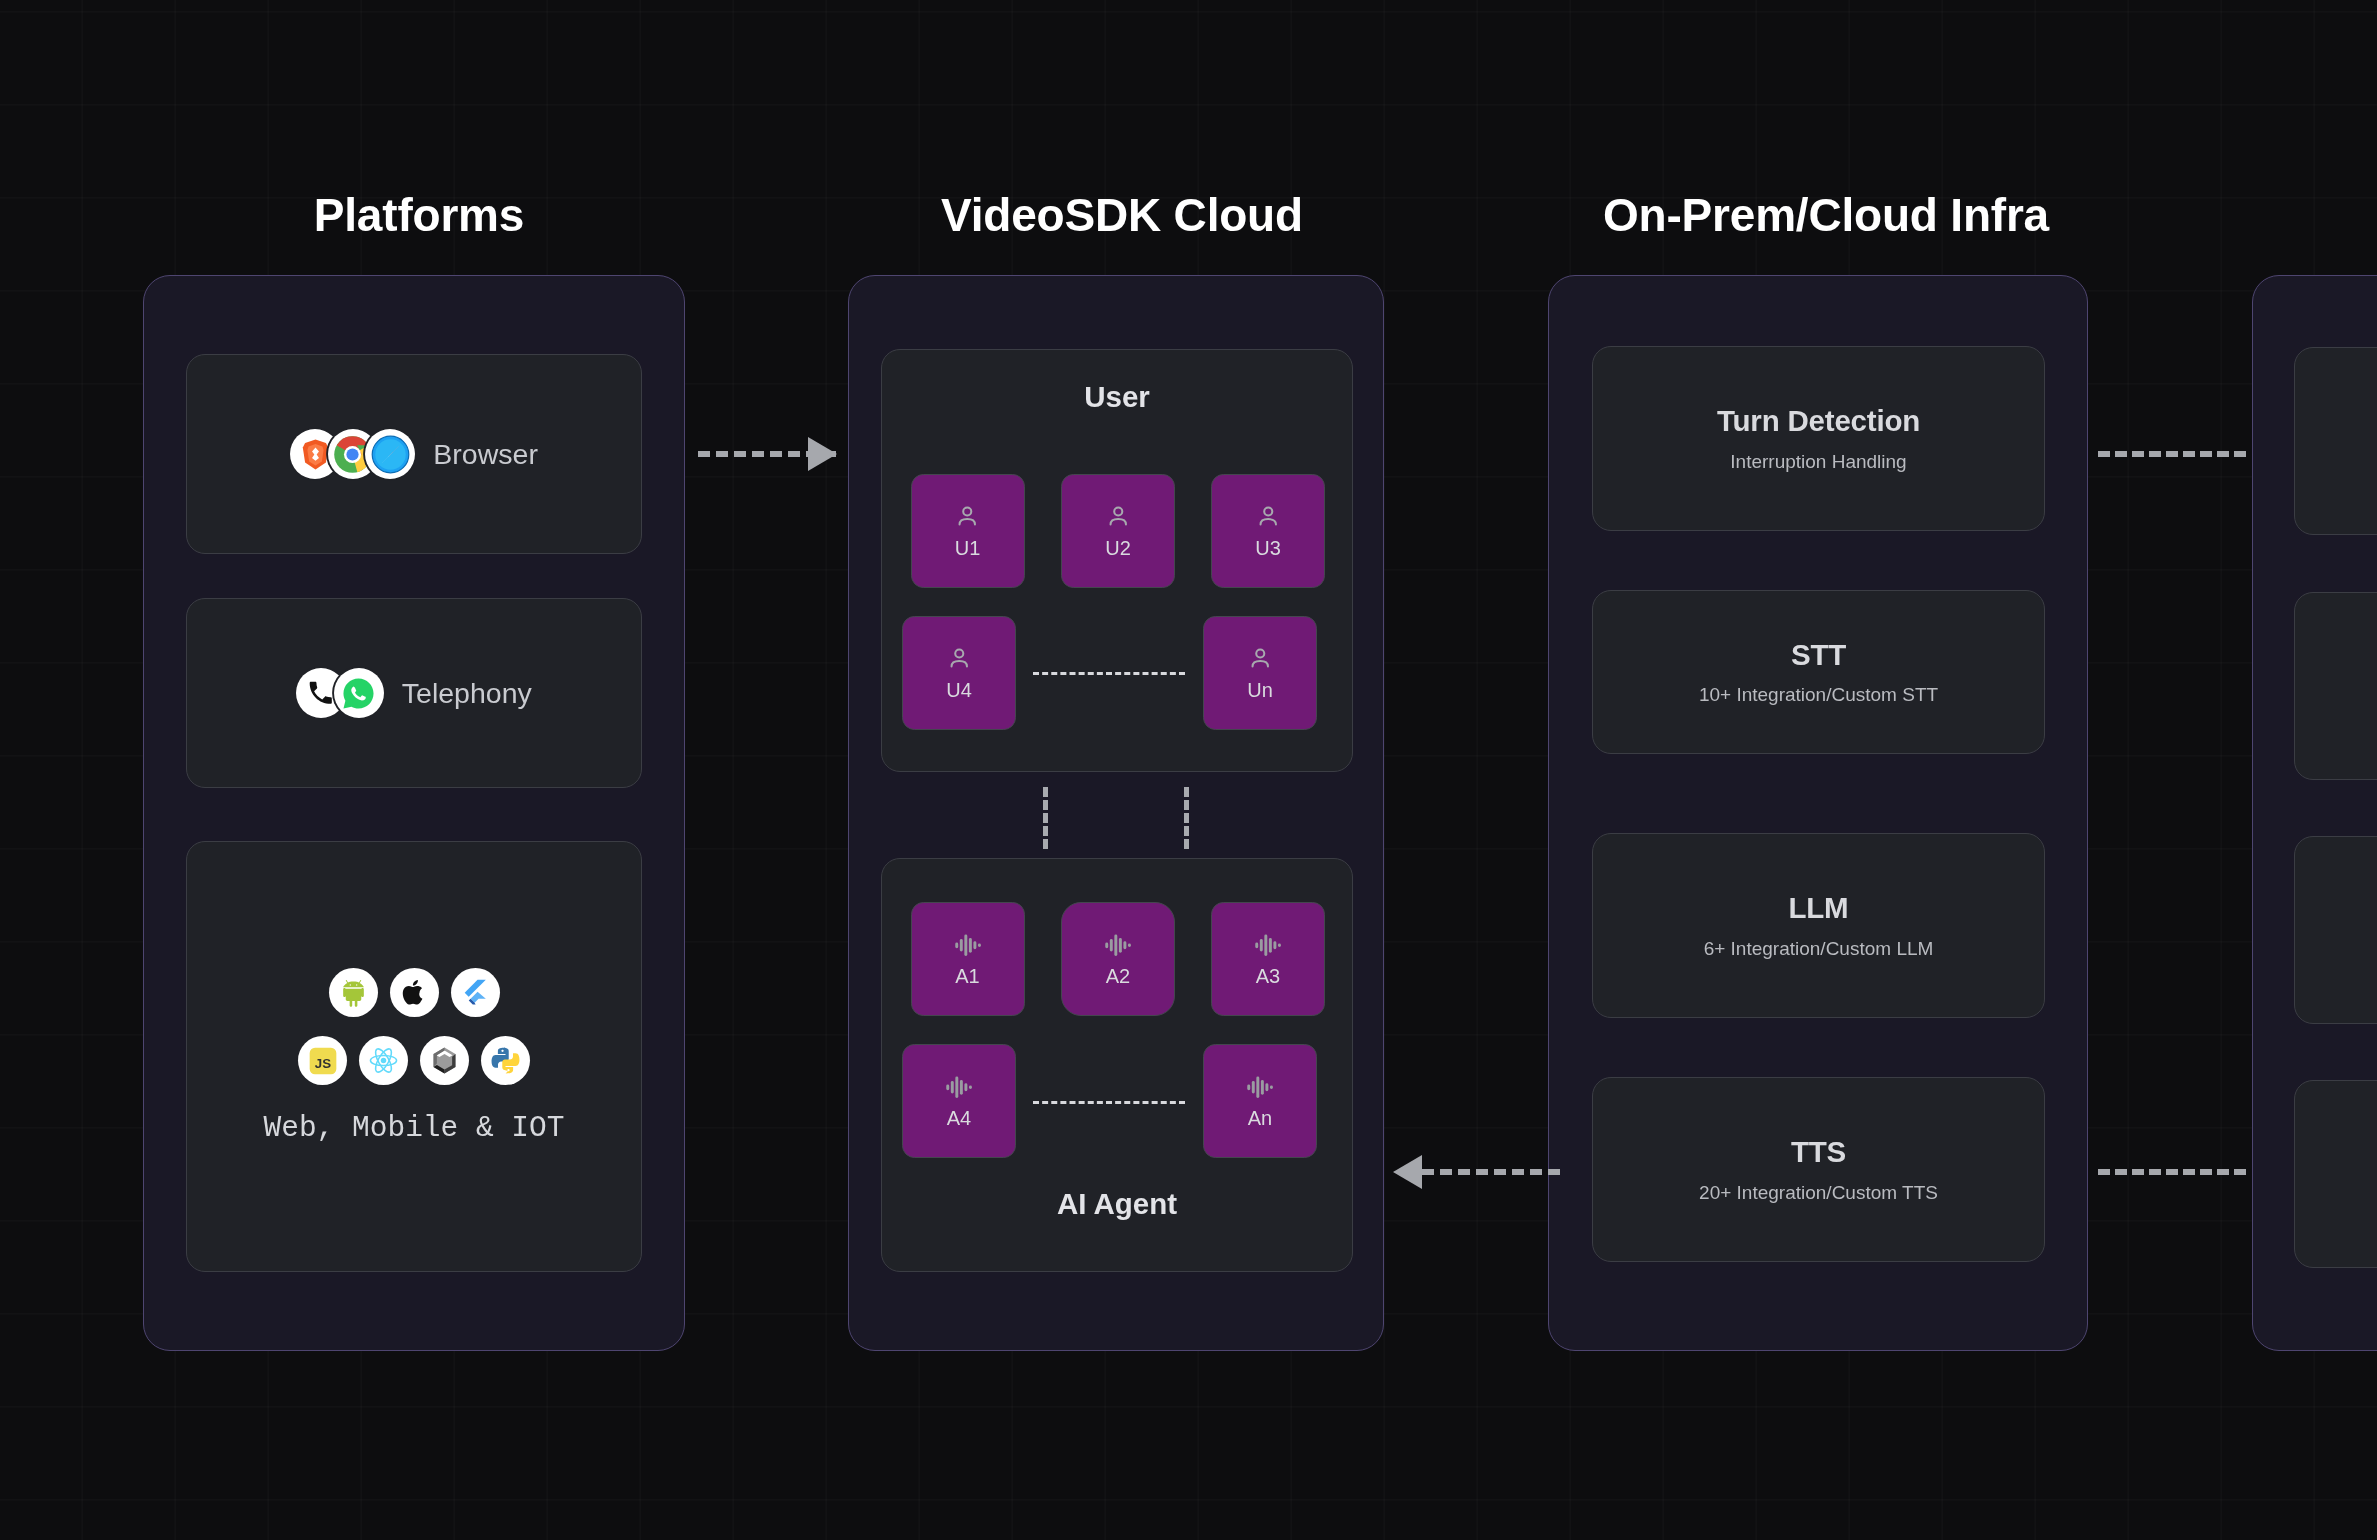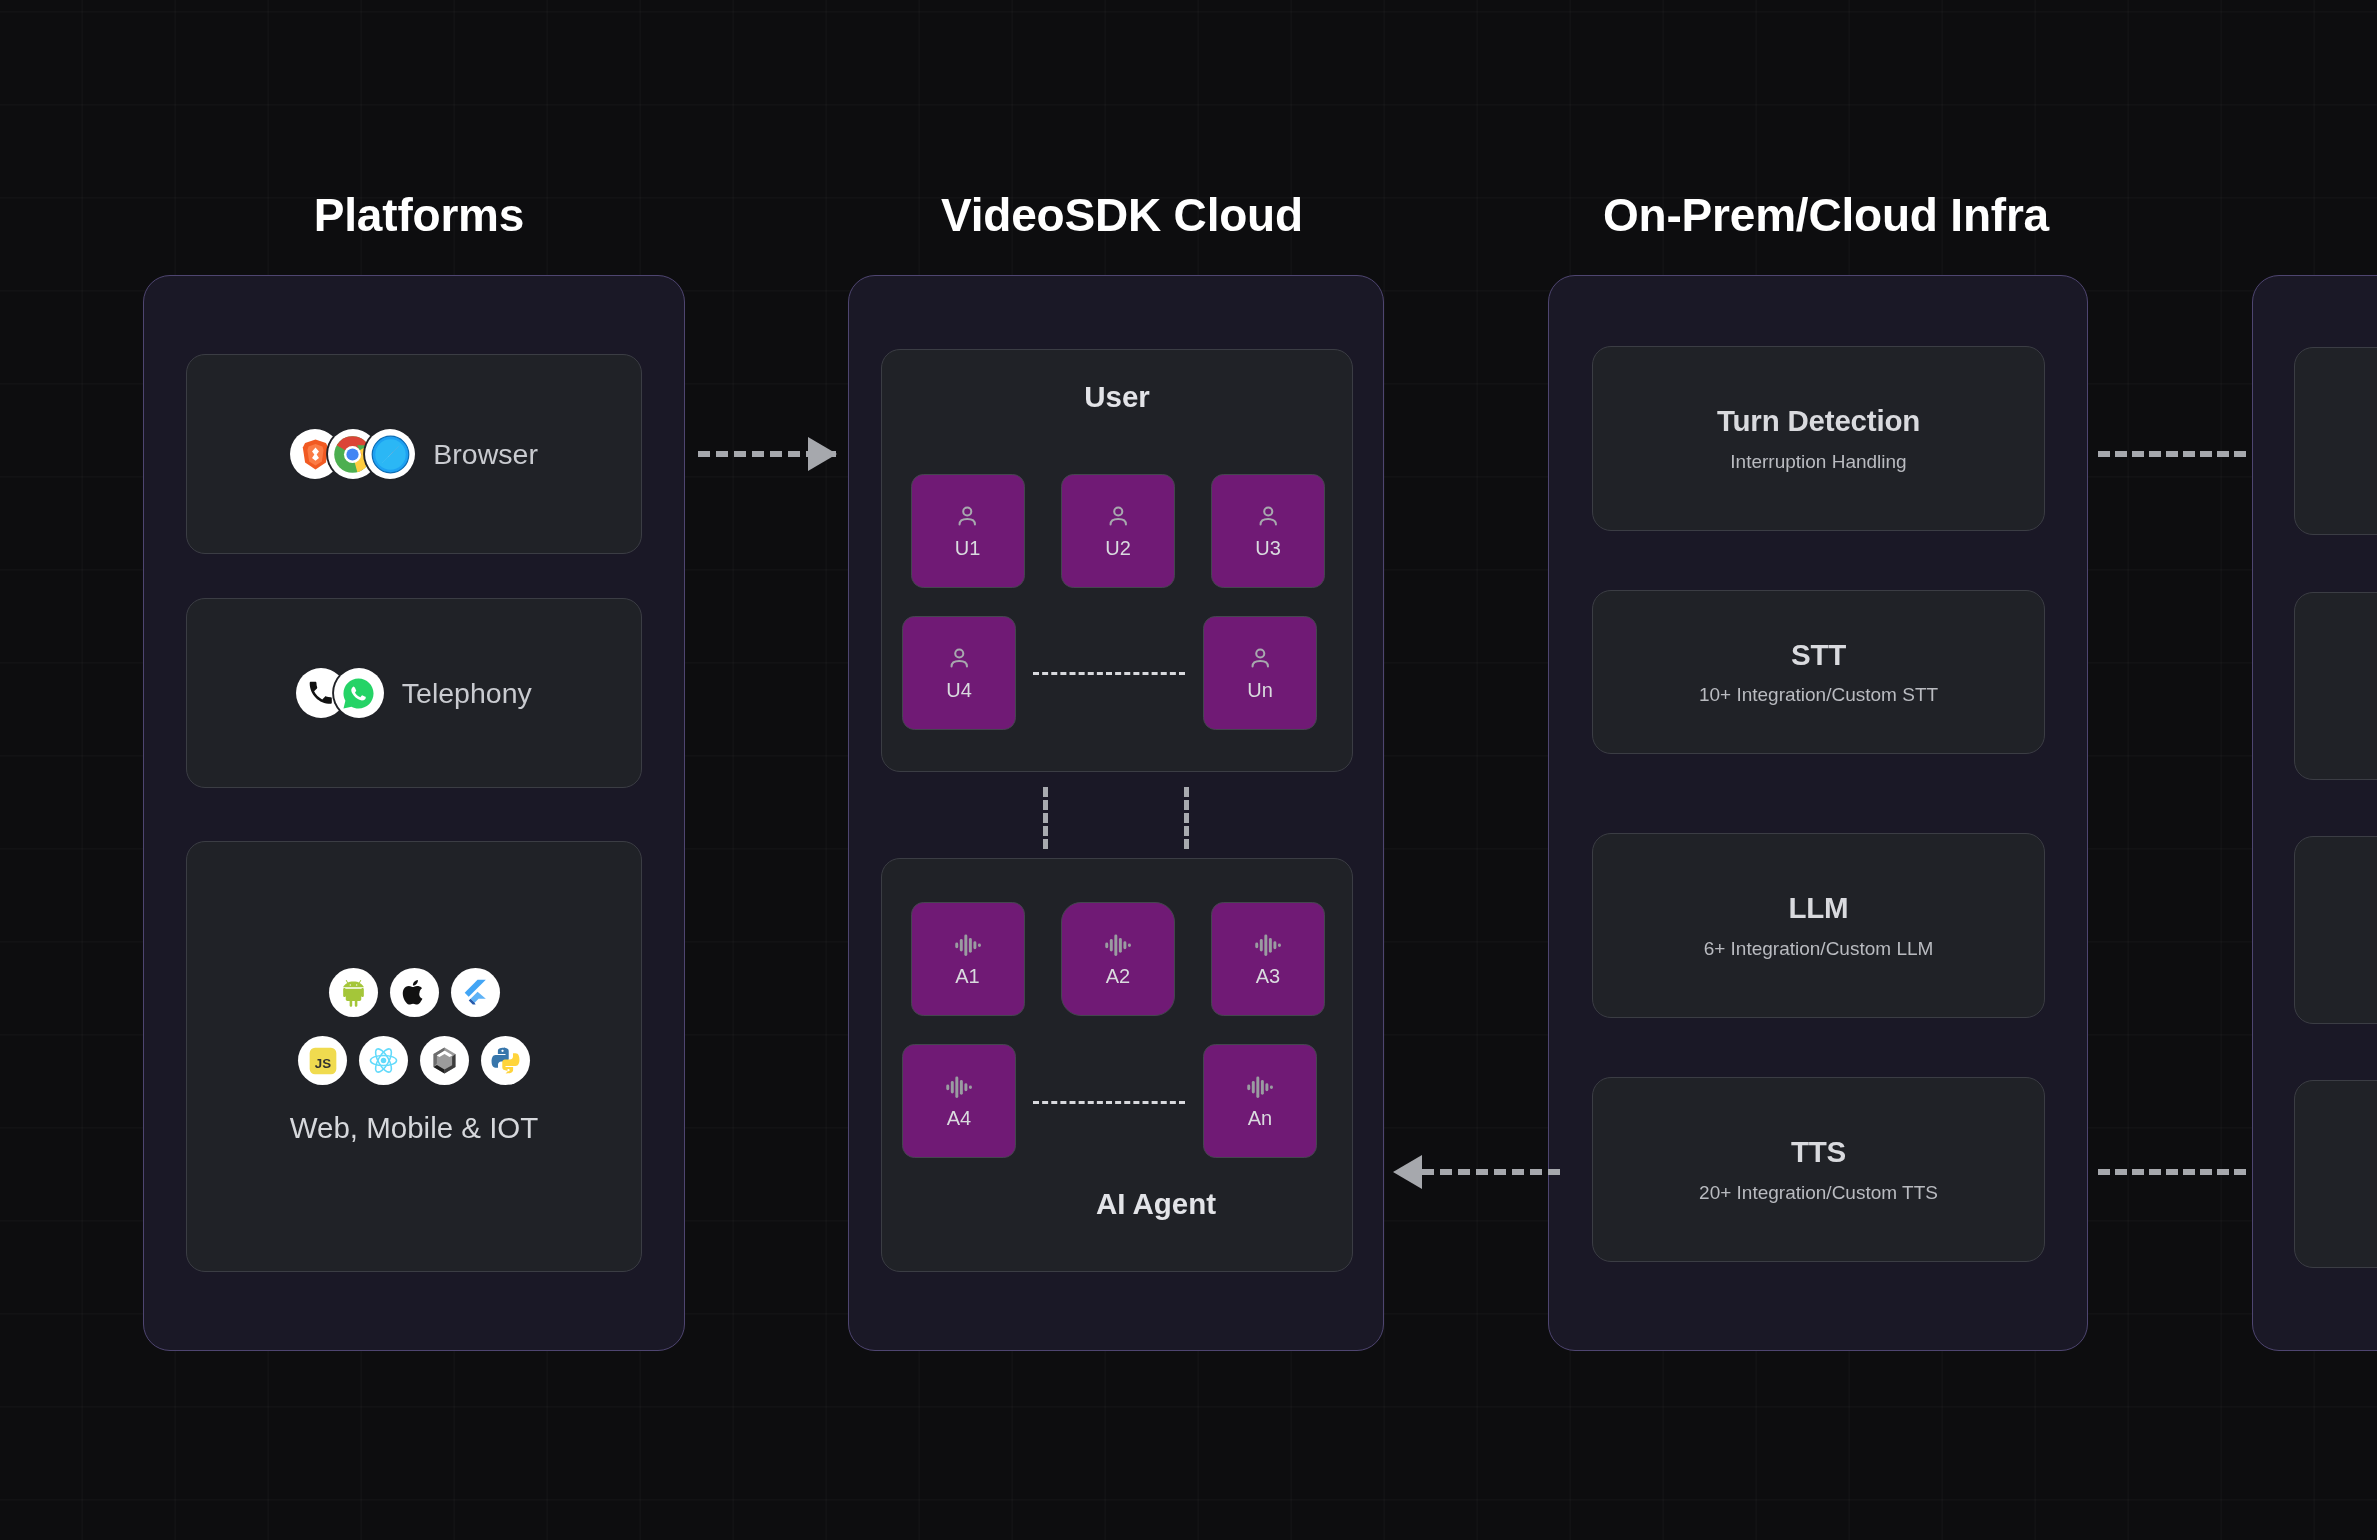--- a/index.html
+++ b/index.html
@@ -117,20 +117,21 @@
     border-radius: 50%;
     background: #ffffff;
     display: flex; align-items: center; justify-content: center;
   }
   .tech-caption {
     margin-top: 26px;
     font-size: 29.5px;
     font-weight: 400;
     color: #d6d8dc;
     white-space: nowrap;
+    font-family: Liberation Mono, monospace;
   }
 
   
   .sub-panel {
     position: absolute;
     background: #202227;
     border: 1.4px solid #3b3d44;
     border-radius: 19px;
   }
   .sub-panel-title {
@@ -349,21 +350,21 @@
         <circle cx="12" cy="8" r="3.4" fill="none" stroke="#a7a9ae" stroke-width="1.7"></circle>
         <path d="M5.5 19c0-3.1 2.9-4.6 6.5-4.6s6.5 1.5 6.5 4.6" fill="none" stroke="#a7a9ae" stroke-width="1.7" stroke-linecap="round"></path>
       </svg>
       <span class="mini-label">Un</span>
     </div>
   </div>
 
   <div class="v-dash" style="left:1043px; top:787px; height:62px;"></div>
   <div class="v-dash" style="left:1184px; top:787px; height:62px;"></div>
 
-  <div class="sub-panel" style="left:881px; top:858px; width:472px; height:414px;padding-left:39px;">
+  <div class="sub-panel" style="left:881px; top:858px; width:472px; height:414px;">
 
     <div class="mini-box" style="left:28.5px; top:43px; width:114px; height:114px;">
       <svg width="29.5" height="29.5" viewBox="0 0 26 24">
         <g fill="#9a9ca1">
           <rect x="2" y="10" width="2.6" height="5" rx="1.3"></rect>
           <rect x="6" y="7" width="2.6" height="11" rx="1.3"></rect>
           <rect x="10" y="3" width="2.6" height="19" rx="1.3"></rect>
           <rect x="14" y="6" width="2.6" height="13" rx="1.3"></rect>
           <rect x="18" y="9" width="2.6" height="7" rx="1.3"></rect>
           <rect x="22" y="11" width="2.6" height="3" rx="1.3"></rect>

